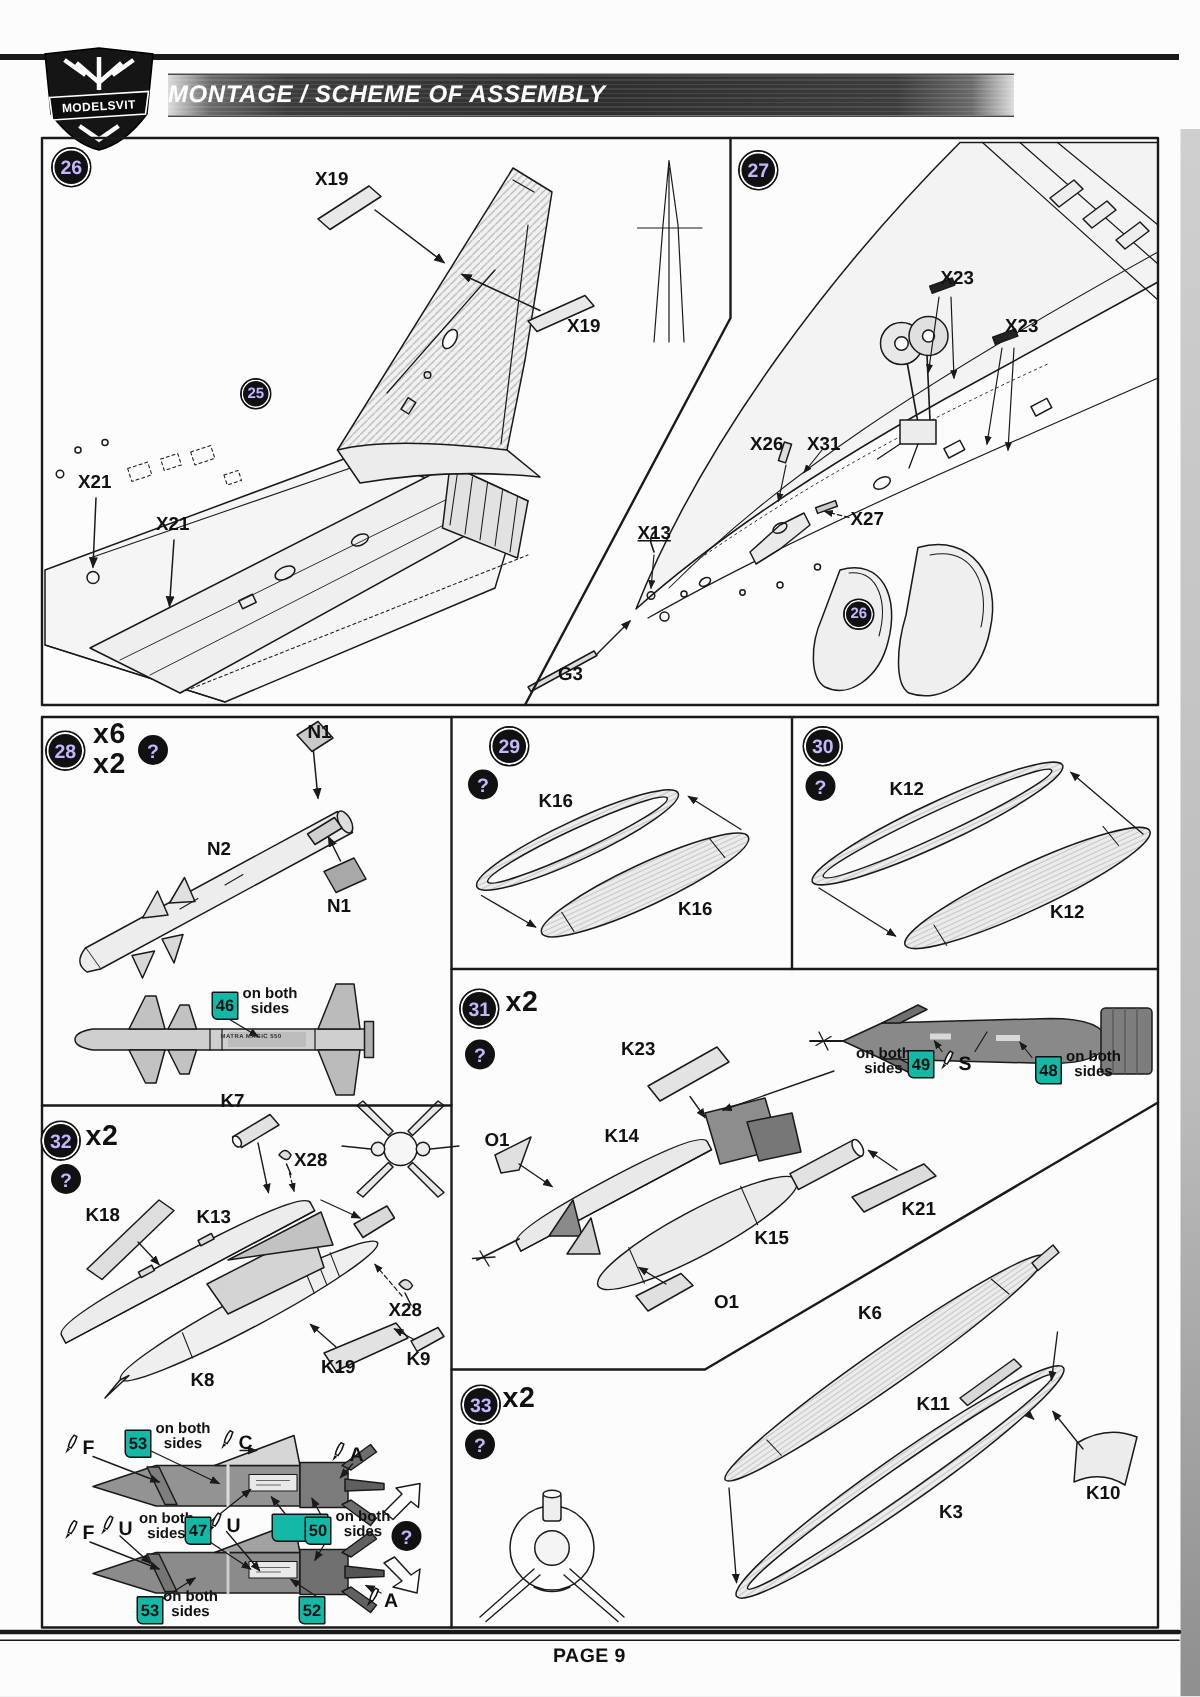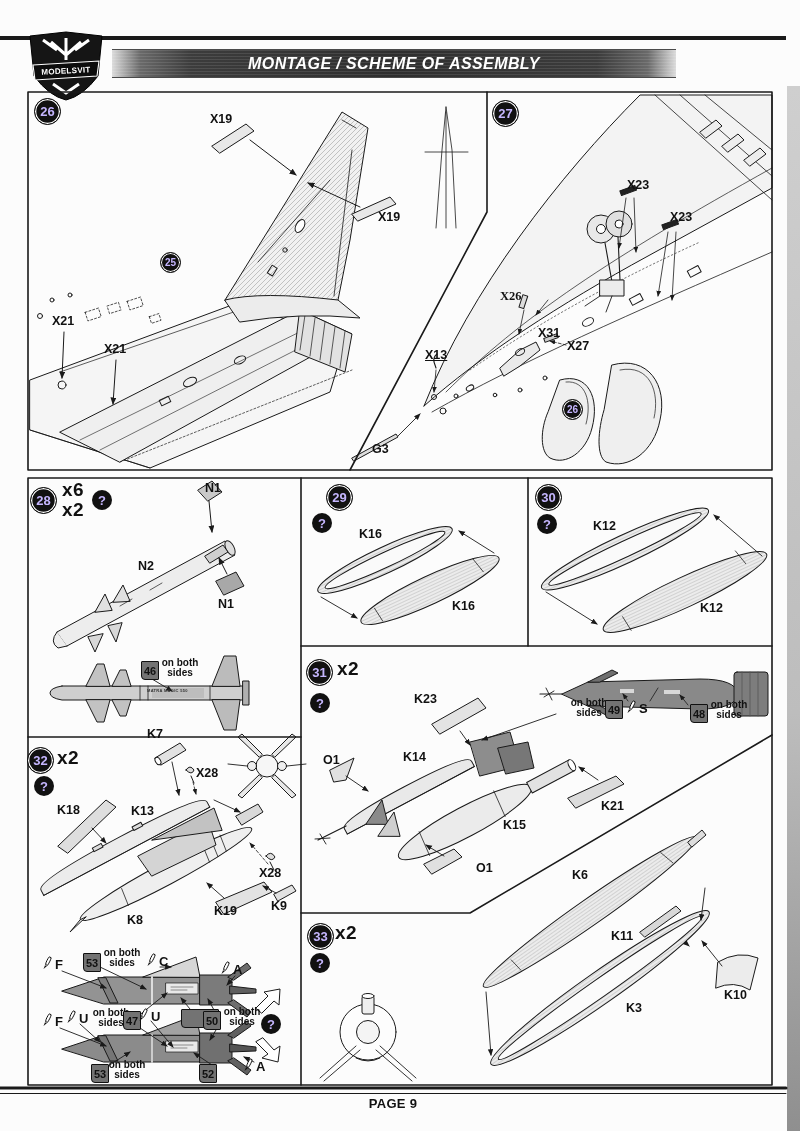--- a/index.html
+++ b/index.html
@@ -5,32 +5,32 @@
   html,body{margin:0;padding:0;background:#e9e9e9;}
   .page{position:relative;width:800px;height:1131px;background:#fcfcfc;overflow:hidden;
         font-family:"Liberation Sans",sans-serif;color:#111;}
   .scan-edge{position:absolute;right:0;top:86px;width:13px;height:1045px;
         background:linear-gradient(180deg,#cfcfcf 0%,#bdbdbd 60%,#8f8f8f 100%);}
   .topline{position:absolute;left:0;top:36px;width:786px;height:3.5px;background:#1a1a1a;}
   .logo{position:absolute;left:27px;top:30px;}
   .titlebar{position:absolute;left:112px;top:49px;width:564px;height:27px;
         background-image:repeating-linear-gradient(180deg,rgba(255,255,255,.10) 0 1px,rgba(0,0,0,0) 1px 3px),
         linear-gradient(90deg,#dcdcdc 0%,#6a6a6a 5%,#3c3c3c 14%,#2e2e2e 50%,#3c3c3c 86%,#6a6a6a 95%,#dcdcdc 100%);
-        display:flex;align-items:center;justify-content:center;border-top:1px solid #4a4a4a;border-bottom:1px solid #4a4a4a;}
+        display:flex;align-items:center;justify-content:flex-start;border-top:1px solid #4a4a4a;border-bottom:1px solid #4a4a4a;}
   .titlebar span{color:#fff;font-weight:bold;font-style:italic;font-size:16px;letter-spacing:.4px;white-space:nowrap;}
   .overlay{position:absolute;left:0;top:0;width:800px;height:1131px;pointer-events:none;}
   .badge{position:absolute;background:#111;color:#c4b5fd;border-radius:50%;
         display:flex;align-items:center;justify-content:center;font-weight:bold;}
   .badge.step{width:25px;height:25px;font-size:13px;border:1.5px solid #111;box-shadow:inset 0 0 0 1.3px #fff;}
   .badge.ref{width:19px;height:19px;font-size:10px;border:1px solid #111;box-shadow:inset 0 0 0 1px #fff;}
   .badge.q{width:20px;height:20px;font-size:13px;}
   .qty{position:absolute;font-weight:bold;font-size:19px;letter-spacing:.5px;}
   .plabel{position:absolute;font-weight:bold;font-size:12.5px;white-space:nowrap;}
   .note{position:absolute;font-weight:bold;font-size:10px;line-height:9.5px;width:46px;text-align:center;}
-  .dbox{position:absolute;width:16px;height:17px;background:#737373;border:1.6px solid #111;
+  .dbox{position:absolute;width:16px;height:17px;background:#14b8a6;border:1.6px solid #111;
         font-weight:bold;font-size:11px;display:flex;align-items:center;justify-content:center;
         border-radius:1px 1px 1px 4px;}
   .dtext{position:absolute;font-size:4px;font-weight:bold;color:#333;letter-spacing:.3px;white-space:nowrap;}
   .paint{position:absolute;display:flex;align-items:flex-start;gap:1px;}
   .pletter{font-weight:bold;font-size:13px;margin-top:1px;}
   .pageno{position:absolute;top:1096px;left:0;width:786px;text-align:center;font-weight:bold;font-size:13px;letter-spacing:.3px;}
   svg text{font-family:"Liberation Sans",sans-serif;}
 </style>
 </head>
 <body>
@@ -399,22 +399,22 @@
       <div class="qty" style="left: 62px; top: 499px;">x2</div>
       <div class="qty" style="left: 337px; top: 658px;">x2</div>
       <div class="qty" style="left: 57px; top: 747px;">x2</div>
       <div class="qty" style="left: 335px; top: 922px;">x2</div>
       <div class="plabel" style="left: 210px; top: 112px;">X19</div>
       <div class="plabel" style="left: 378px; top: 210px;">X19</div>
       <div class="plabel" style="left: 52px; top: 314px;">X21</div>
       <div class="plabel" style="left: 104px; top: 342px;">X21</div>
       <div class="plabel" style="left: 627px; top: 178px;">X23</div>
       <div class="plabel" style="left: 670px; top: 210px;">X23</div>
-      <div class="plabel" style="left: 500px; top: 289px; font-family: Liberation Serif, serif;">X26</div>
-      <div class="plabel" style="left: 538px; top: 289px; margin-top: 37px;">X31</div>
+      <div class="plabel" style="left: 500px; top: 289px;">X26</div>
+      <div class="plabel" style="left: 538px; top: 289px;">X31</div>
       <div class="plabel" style="left: 567px; top: 339px;">X27</div>
       <div class="plabel" style="left: 425px; top: 348px; text-decoration: underline;">X13</div>
       <div class="plabel" style="left: 372px; top: 442px;">G3</div>
       <div class="plabel" style="left: 205px; top: 481px;">N1</div>
       <div class="plabel" style="left: 138px; top: 559px;">N2</div>
       <div class="plabel" style="left: 218px; top: 597px;">N1</div>
       <div class="plabel" style="left: 359px; top: 527px;">K16</div>
       <div class="plabel" style="left: 452px; top: 599px;">K16</div>
       <div class="plabel" style="left: 593px; top: 519px;">K12</div>
       <div class="plabel" style="left: 700px; top: 601px;">K12</div>

